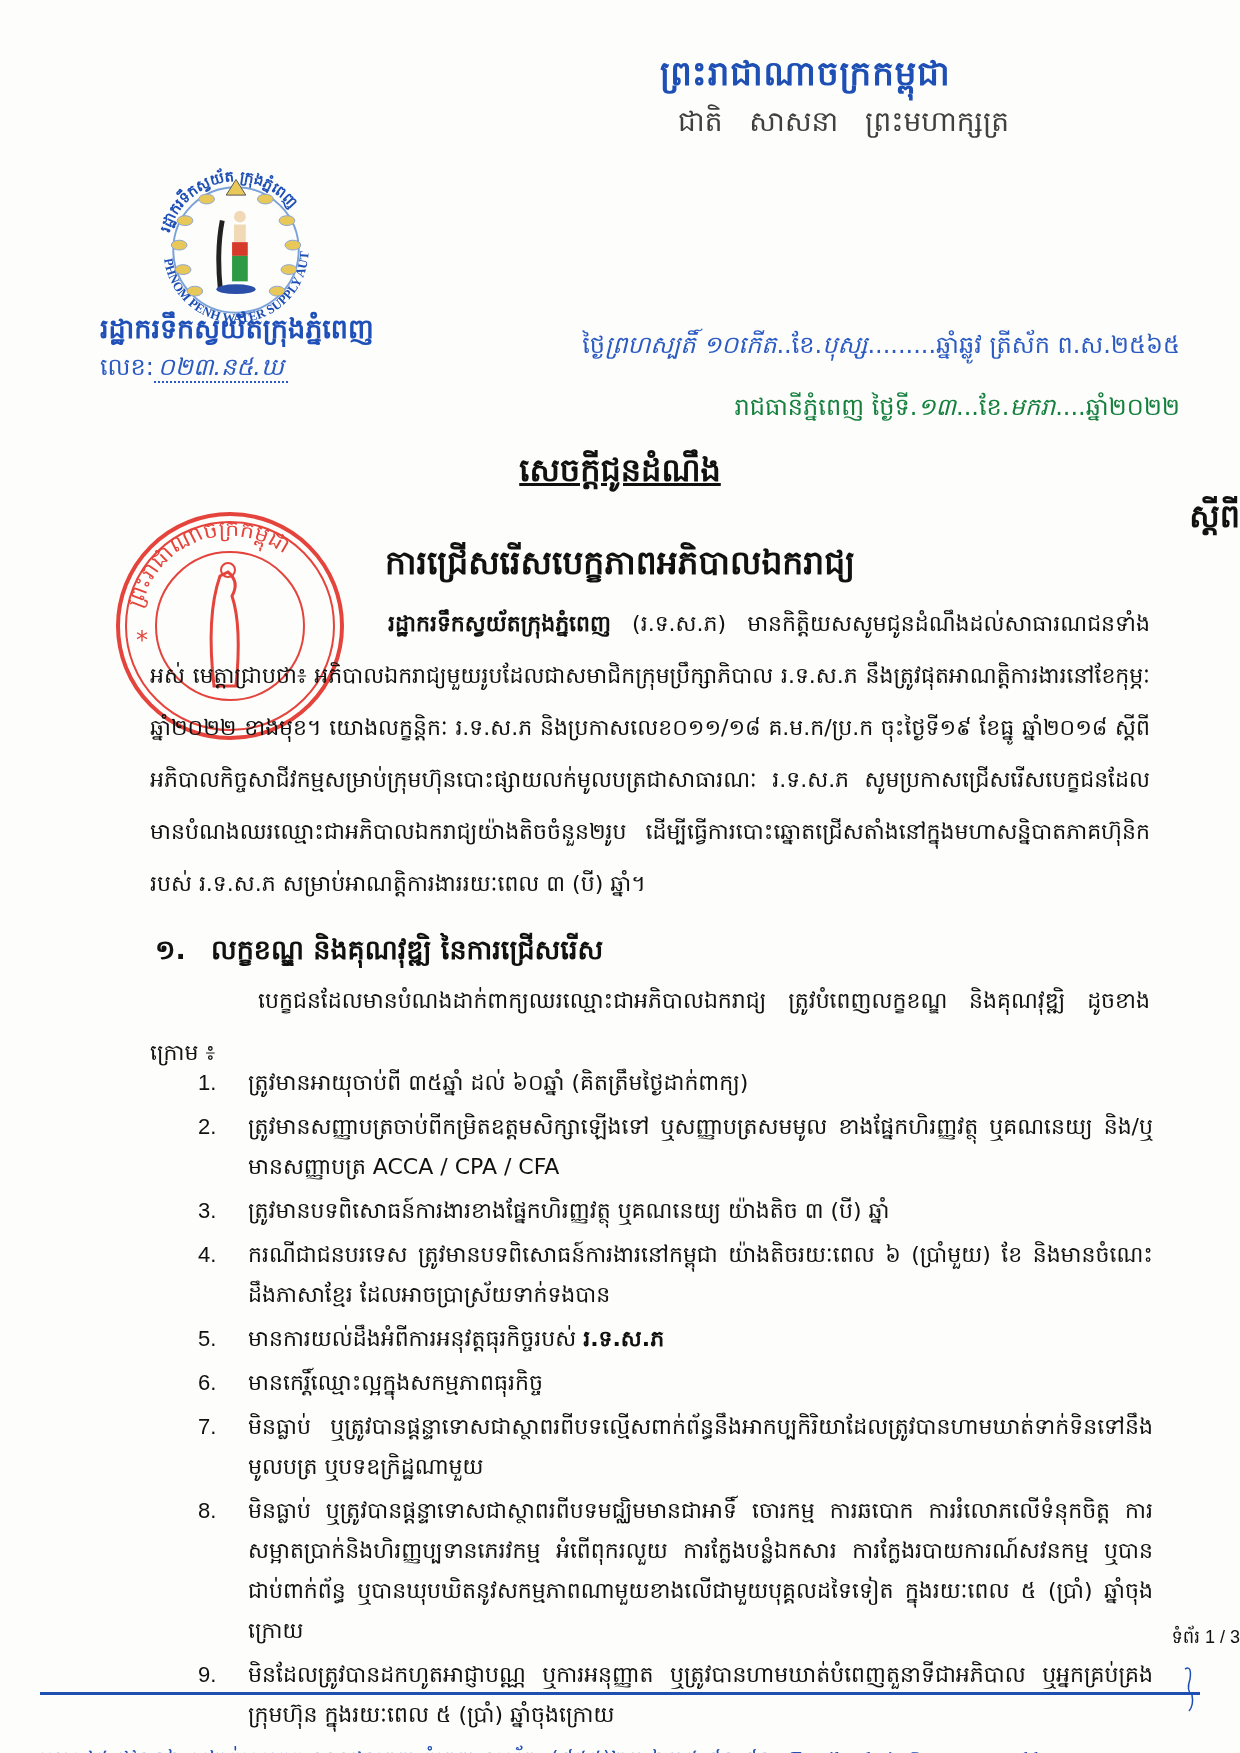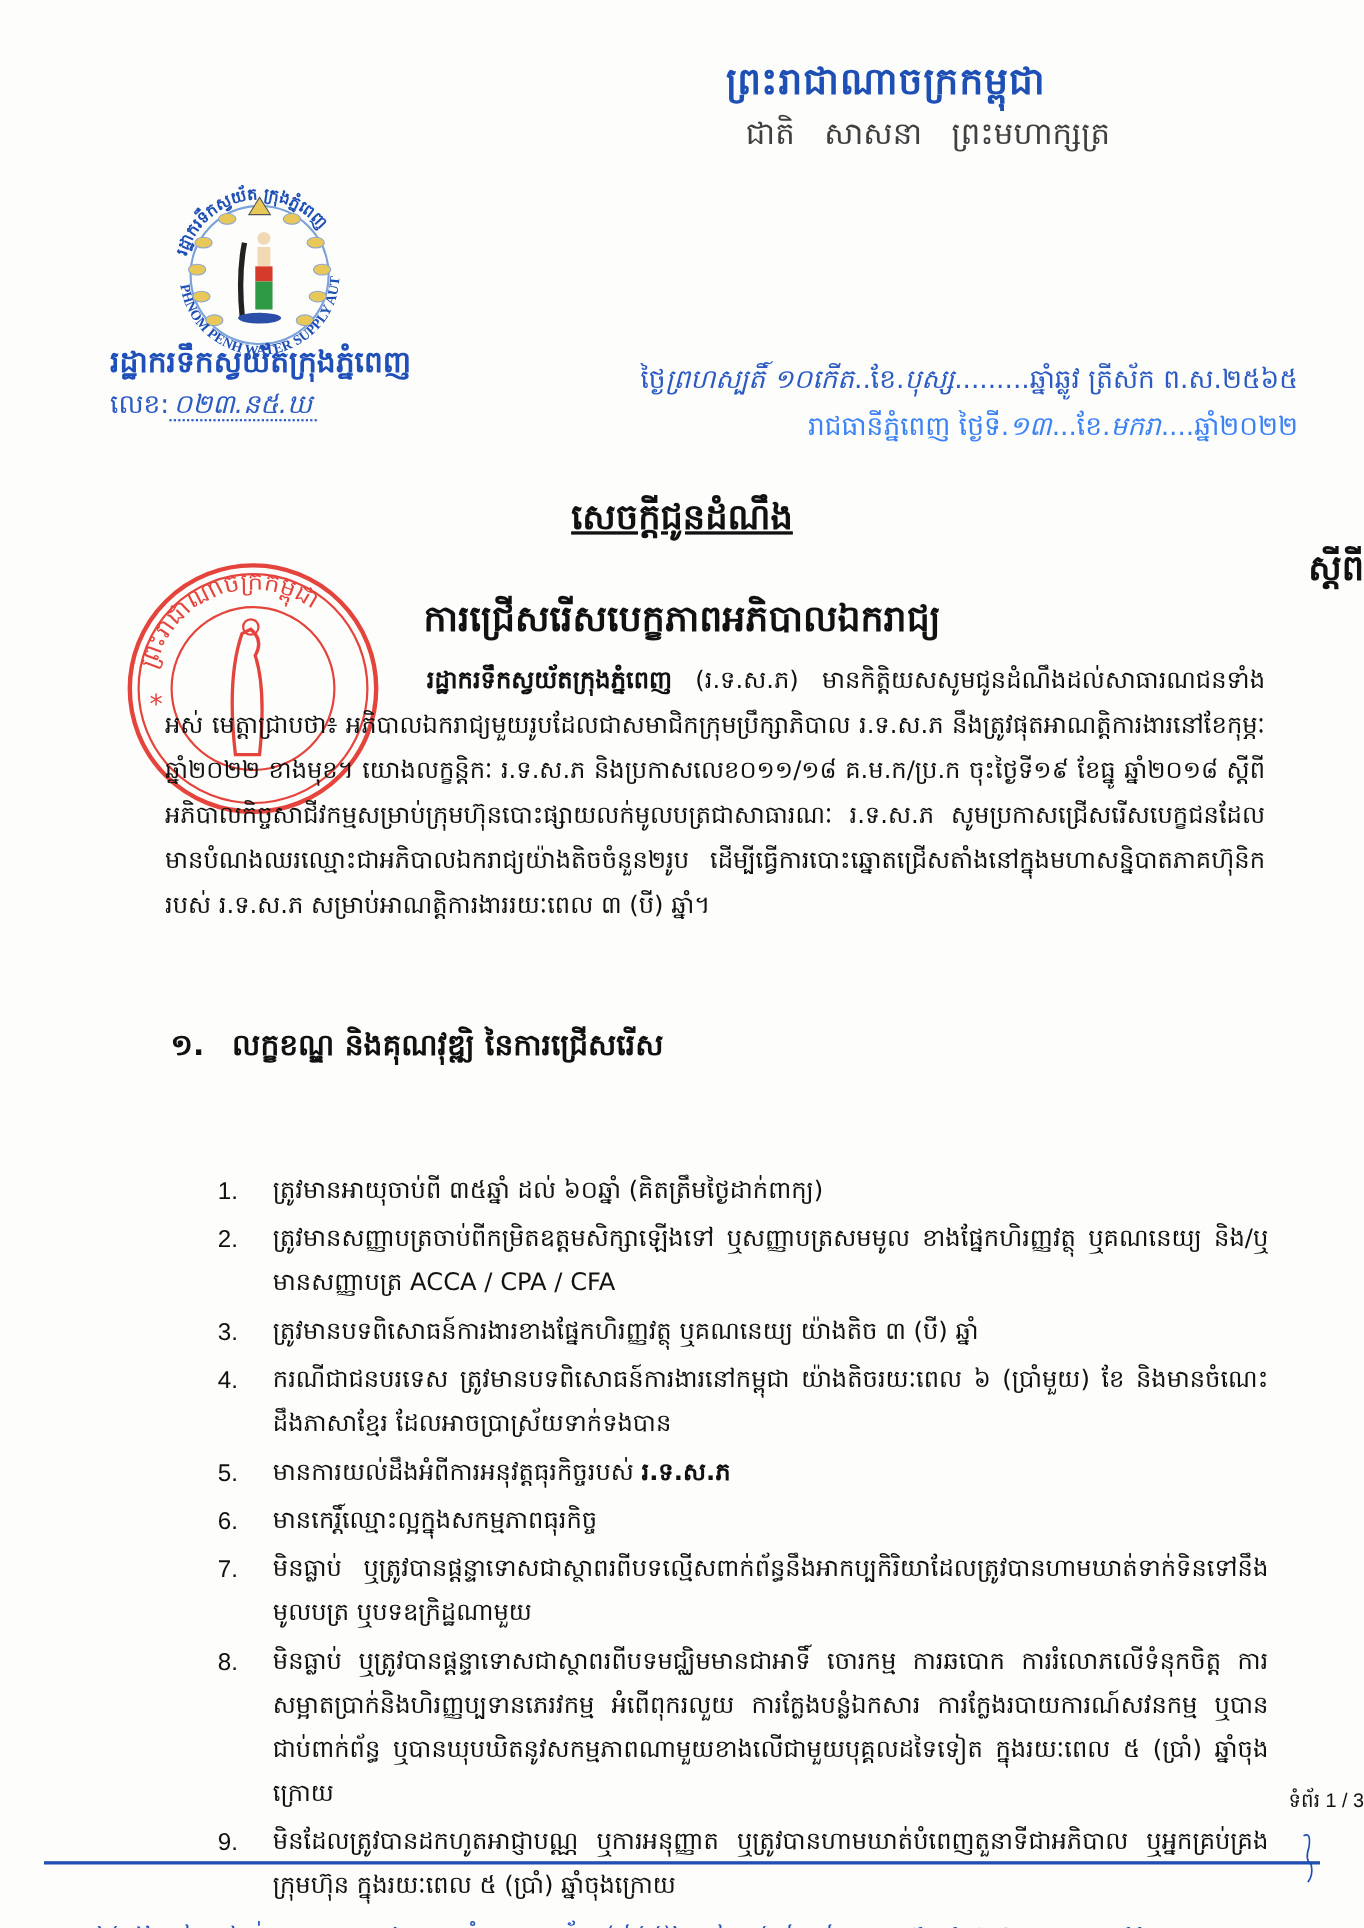--- a/index.html
+++ b/index.html
@@ -9,31 +9,31 @@
   .kingdom { position: absolute; top: 52px; left: 0; width: 1240px; text-align: center; }
   .kingdom .l1 { position: absolute; left: 660px; top: 0; width: 460px; text-align: left; font-size: 34px; font-weight: bold; color: #1d4fb5; letter-spacing: 1px; }
   .kingdom .l2 { position: absolute; left: 678px; top: 52px; width: 460px; text-align: left; font-size: 28px; font-weight: normal; color: #404040; word-spacing: 18px; }
 
   .logo { position: absolute; left: 138px; top: 152px; width: 196px; height: 196px; }
   .org-name { position: absolute; left: 100px; top: 312px; font-size: 27px; font-weight: bold; color: #1f4fb8; }
   .ref-no { position: absolute; left: 100px; top: 352px; font-size: 24px; color: #2a5ac2; }
   .ref-no .dots { border-bottom: 2px dotted #2a5ac2; padding: 0 4px; font-style: italic; }
 
   .date-lunar { position: absolute; right: 60px; top: 330px; font-size: 24px; color: #2a5ac2; }
-  .date-solar { position: absolute; right: 60px; top: 372px; font-size: 24px; color: #3b82f6; }
+  .date-solar { position: absolute; right: 60px; top: 392px; font-size: 24px; color: #15803d; }
   .hw { font-style: italic; }
 
   .title { position: absolute; left: 0; width: 1240px; text-align: center; font-weight: bold; color: #111; }
   .t1 { top: 450px; font-size: 32px; text-decoration: underline; }
   .t2 { top: 496px; font-size: 32px; text-align: right; }
   .t3 { top: 542px; font-size: 33px; }
 
   .stamp { position: absolute; left: 110px; top: 506px; width: 240px; height: 240px; }
 
-  .body-text { position: absolute; left: 150px; width: 1000px; font-size: 22px; line-height: 41px; text-align: justify; }
+  .body-text { position: absolute; left: 150px; width: 1000px; font-size: 22px; line-height: 52px; text-align: justify; }
   .intro { top: 598px; text-indent: 238px; }
   .intro b { font-weight: bold; }
 
   .section-h { position: absolute; left: 155px; top: 933px; font-size: 27px; font-weight: bold; }
   .section-h .num { display: inline-block; width: 56px; }
   .section-p { top: 975px; text-indent: 108px; }
 
   .list { position: absolute; left: 198px; top: 1063px; width: 955px; font-size: 22px; line-height: 40px; list-style: none; margin: 0; padding: 0; }
   .list li { position: relative; padding-left: 50px; margin: 0 0 4px 0; text-align: justify; }
   .list li .n { position: absolute; left: 0; top: 0; font-family: "Liberation Sans", sans-serif; }
@@ -107,20 +107,21 @@
     <text x="26" y="142" font-size="24" fill="#e0241b">*</text>
     <path d="M110 70 Q96 110 104 180 L126 180 Q132 120 122 90 Q130 76 118 66 Z" fill="none" stroke="#e0241b" stroke-width="3"></path>
     <circle cx="118" cy="64" r="7" fill="none" stroke="#e0241b" stroke-width="2"></circle>
   </svg>
 
   <div class="body-text intro"><b>រដ្ឋាករទឹកស្វយ័តក្រុងភ្នំពេញ</b><span> (រ.ទ.ស.ភ) មានកិត្តិយសសូមជូនដំណឹងដល់សាធារណជនទាំងអស់ មេត្តាជ្រាបថា៖ អភិបាលឯករាជ្យមួយរូបដែលជាសមាជិកក្រុមប្រឹក្សាភិបាល រ.ទ.ស.ភ នឹងត្រូវផុតអាណត្តិការងារនៅខែកុម្ភៈ ឆ្នាំ២០២២ ខាងមុខ។ យោងលក្ខន្តិកៈ រ.ទ.ស.ភ និងប្រកាសលេខ០១១/១៨ គ.ម.ក/ប្រ.ក ចុះថ្ងៃទី១៩ ខែធ្នូ ឆ្នាំ២០១៨ ស្តីពីអភិបាលកិច្ចសាជីវកម្មសម្រាប់ក្រុមហ៊ុនបោះផ្សាយលក់មូលបត្រជាសាធារណៈ រ.ទ.ស.ភ សូមប្រកាសជ្រើសរើសបេក្ខជនដែលមានបំណងឈរឈ្មោះជាអភិបាលឯករាជ្យយ៉ាងតិចចំនួន២រូប ដើម្បីធ្វើការបោះឆ្នោតជ្រើសតាំងនៅក្នុងមហាសន្និបាតភាគហ៊ុនិករបស់ រ.ទ.ស.ភ សម្រាប់អាណត្តិការងាររយៈពេល ៣ (បី) ឆ្នាំ។</span></div>
 
   <div class="section-h">
     <span class="num">១.</span><span>លក្ខខណ្ឌ និងគុណវុឌ្ឍិ នៃការជ្រើសរើស</span>
   </div>
+  <div class="body-text section-p">បេក្ខជនដែលមានបំណងដាក់ពាក្យឈរឈ្មោះជាអភិបាលឯករាជ្យ ត្រូវបំពេញលក្ខខណ្ឌ និងគុណវុឌ្ឍិ ដូចខាងក្រោម ៖</div>
 
   <ul class="list">
     <li><span class="n">1.</span><span>ត្រូវមានអាយុចាប់ពី ៣៥ឆ្នាំ ដល់ ៦០ឆ្នាំ (គិតត្រឹមថ្ងៃដាក់ពាក្យ)</span></li>
     <li><span class="n">2.</span><span>ត្រូវមានសញ្ញាបត្រចាប់ពីកម្រិតឧត្តមសិក្សាឡើងទៅ ឬសញ្ញាបត្រសមមូល ខាងផ្នែកហិរញ្ញវត្ថុ ឬគណនេយ្យ និង/ឬមានសញ្ញាបត្រ ACCA / CPA / CFA</span></li>
     <li><span class="n">3.</span><span>ត្រូវមានបទពិសោធន៍ការងារខាងផ្នែកហិរញ្ញវត្ថុ ឬគណនេយ្យ យ៉ាងតិច ៣ (បី) ឆ្នាំ</span></li>
     <li><span class="n">4.</span><span>ករណីជាជនបរទេស ត្រូវមានបទពិសោធន៍ការងារនៅកម្ពុជា យ៉ាងតិចរយៈពេល ៦ (ប្រាំមួយ) ខែ និងមានចំណេះដឹងភាសាខ្មែរ ដែលអាចប្រាស្រ័យទាក់ទងបាន</span></li>
     <li><span class="n">5.</span><span>មានការយល់ដឹងអំពីការអនុវត្តធុរកិច្ចរបស់ </span><b>រ.ទ.ស.ភ</b></li>
     <li><span class="n">6.</span><span>មានកេរ្តិ៍ឈ្មោះល្អក្នុងសកម្មភាពធុរកិច្ច</span></li>
     <li><span class="n">7.</span><span>មិនធ្លាប់ ឬត្រូវបានផ្តន្ទាទោសជាស្ថាពរពីបទល្មើសពាក់ព័ន្ធនឹងអាកប្បកិរិយាដែលត្រូវបានហាមឃាត់ទាក់ទិនទៅនឹងមូលបត្រ ឬបទឧក្រិដ្ឋណាមួយ</span></li>
     <li><span class="n">8.</span><span>មិនធ្លាប់ ឬត្រូវបានផ្តន្ទាទោសជាស្ថាពរពីបទមជ្ឈិមមានជាអាទិ៍ ចោរកម្ម ការឆបោក ការរំលោភលើទំនុកចិត្ត ការសម្អាតប្រាក់និងហិរញ្ញប្បទានភេរវកម្ម អំពើពុករលួយ ការក្លែងបន្លំឯកសារ ការក្លែងរបាយការណ៍សវនកម្ម ឬបានជាប់ពាក់ព័ន្ធ ឬបានឃុបឃិតនូវសកម្មភាពណាមួយខាងលើជាមួយបុគ្គលដទៃទៀត ក្នុងរយៈពេល ៥ (ប្រាំ) ឆ្នាំចុងក្រោយ</span></li>

